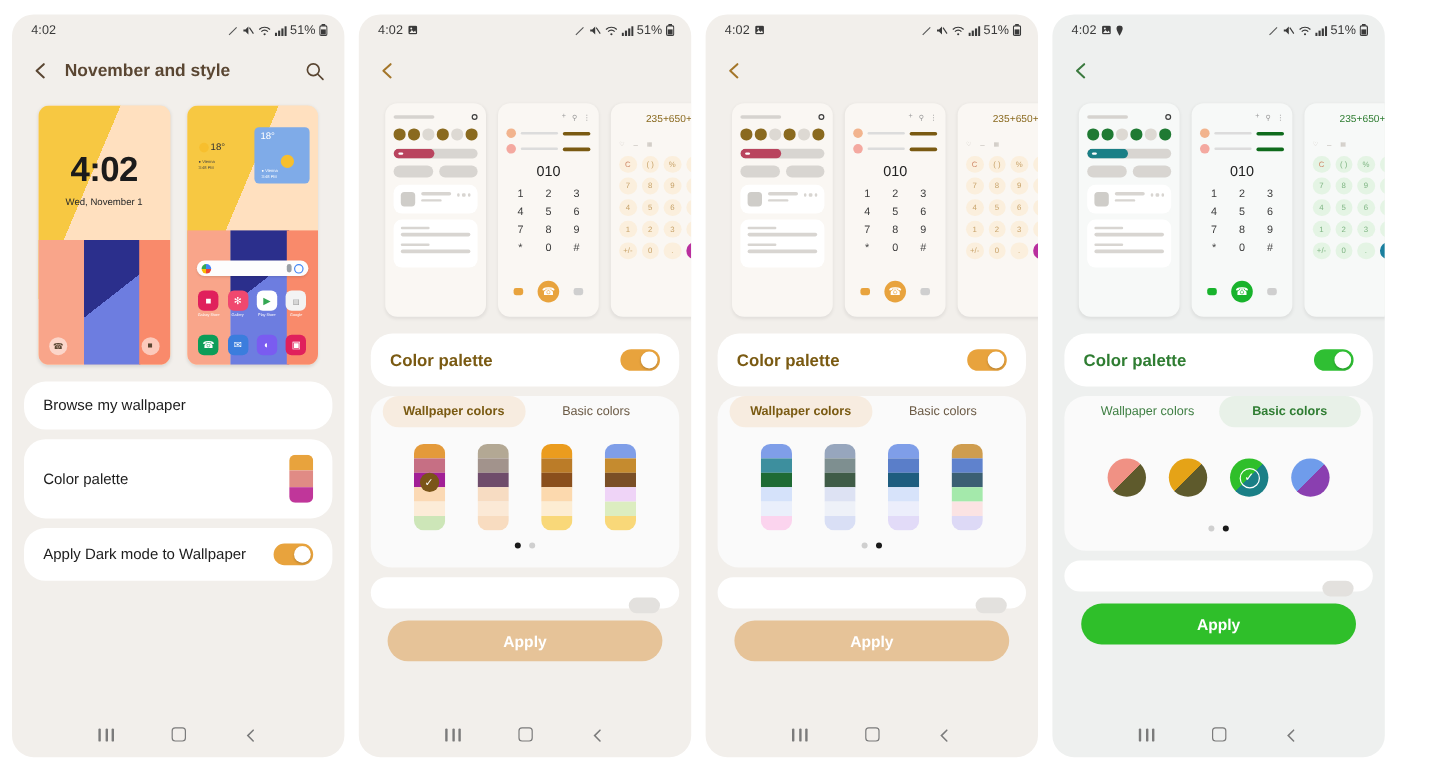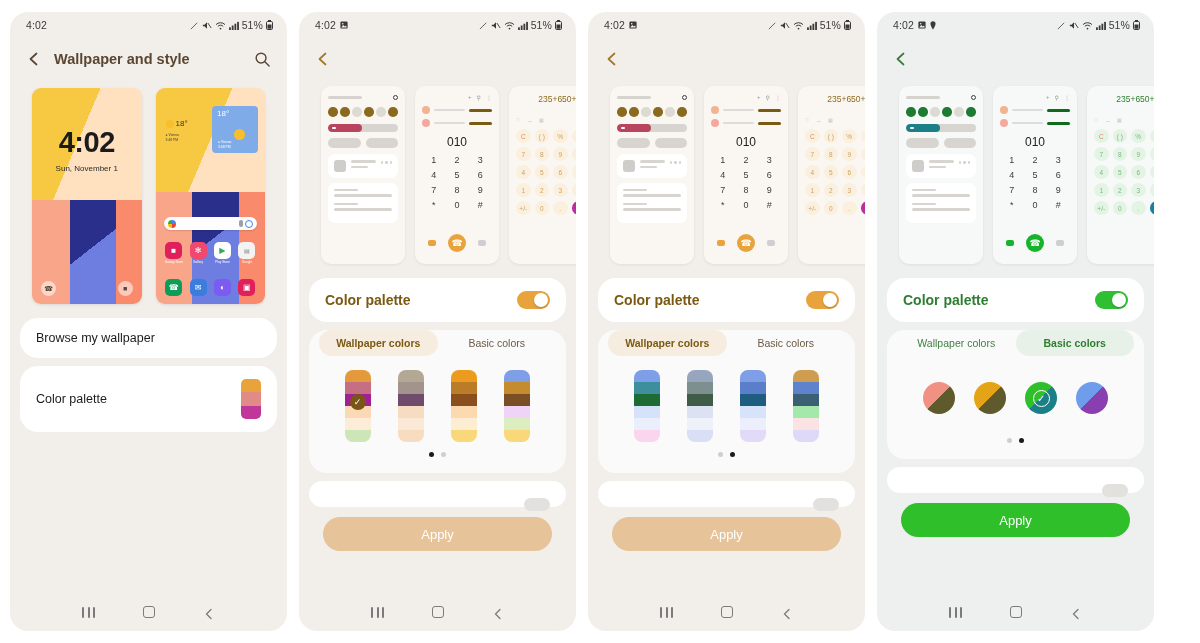--- a/index.html
+++ b/index.html
@@ -307,21 +307,21 @@
     height: 26px;
     position: relative;
   }
   .peek-card .mini-toggle {
     position:absolute; right:16px; top:17px; width:26px;height:13px;border-radius:8px;background:#e3e1de;
   }
   .apply-wrap { padding: 10px 24px 4px; }
   .apply-btn {
     height: 34px; border-radius: 20px;
     display:flex;align-items:center;justify-content:center;
-    font-size: 13px; font-weight: normal; color:#fff;
+    font-size: 13px; font-weight: bold; color:#fff;
   }
 </style>
 </head>
 <body>
 
 <div class="stage">
 
   <div class="phone warm">
     <div class="statusbar">
       <div class="sb-left">
@@ -364,37 +364,37 @@
           </span>
       </div>
     </div>
 
     <div class="header">
       <span class="back-chev">
         <svg width="16" height="16" viewBox="0 0 16 16">
             <path d="M10.5 2.5 L4.5 8 L10.5 13.5" stroke="#5a4632" stroke-width="1.7" fill="none" stroke-linecap="round" stroke-linejoin="round"></path>
           </svg>
       </span>
-      <span class="page-title">Wallpaper and style</span>
+      <span class="page-title">November and style</span>
       <span class="search-ico">
         <svg width="17" height="17" viewBox="0 0 18 18">
             <circle cx="7.5" cy="7.5" r="5.2" stroke="#5a4632" stroke-width="1.5" fill="none"></circle>
             <path d="M11.5 11.5 L16 16" stroke="#5a4632" stroke-width="1.5" stroke-linecap="round"></path>
           </svg>
       </span>
     </div>
 
     <div class="wp-previews">
       <div class="wp-card wp-lock">
         <div class="diag-yellow"></div>
         <div class="bottom-left"></div>
           <div class="blue-block"></div>
           <div class="bottom-right"></div>
         <div class="wp-clock">4:02</div>
-        <div class="wp-date">Sun, November 1</div>
+        <div class="wp-date">Wed, November 1</div>
         <div class="wp-lockicon l">☎</div>
         <div class="wp-lockicon r">■</div>
       </div>
       <div class="wp-card wp-home">
         <div class="diag-yellow"></div>
         <div class="widget-weather">
           <div class="t">18°</div>
           <div class="sun"></div>
           <div class="loc">● Vienna<br>3:48 PM</div>
         </div>
@@ -452,20 +452,26 @@
       </div>
       <div class="row">
         <div>
           <div class="txt-main">Color palette</div>
         </div>
         <div class="palette-thumb">
           <i style="background:#e8a33d"></i>
             <i style="background:#e08b85"></i>
             <i style="background:#c0369a"></i>
         </div>
+      </div>
+      <div class="row">
+        <div class="txt-main">Apply Dark mode to Wallpaper</div>
+        <div class="toggle" style="background:#e8a33d">
+            <div class="knob"></div>
+          </div>
       </div>
     </div>
 
     <div class="navbar">
       <span class="recents">
           <i></i>
           <i></i>
           <i></i>
         </span>
       <span class="home"></span>

